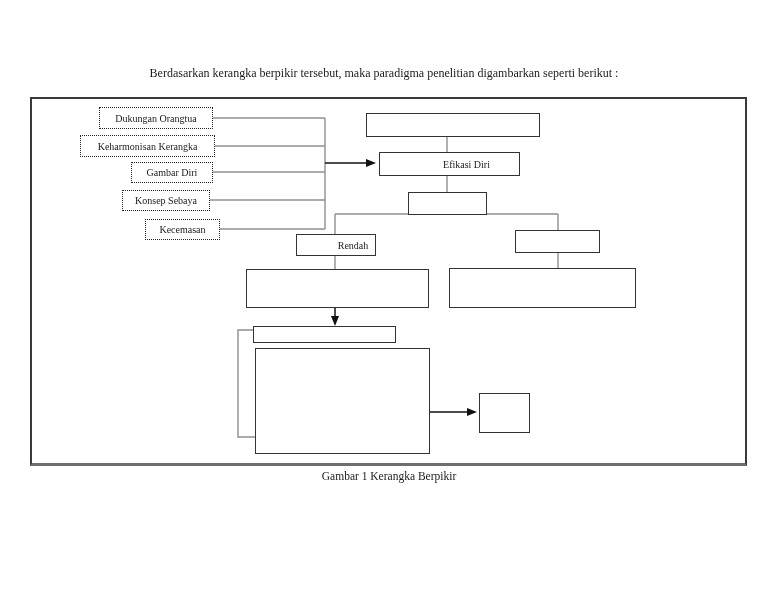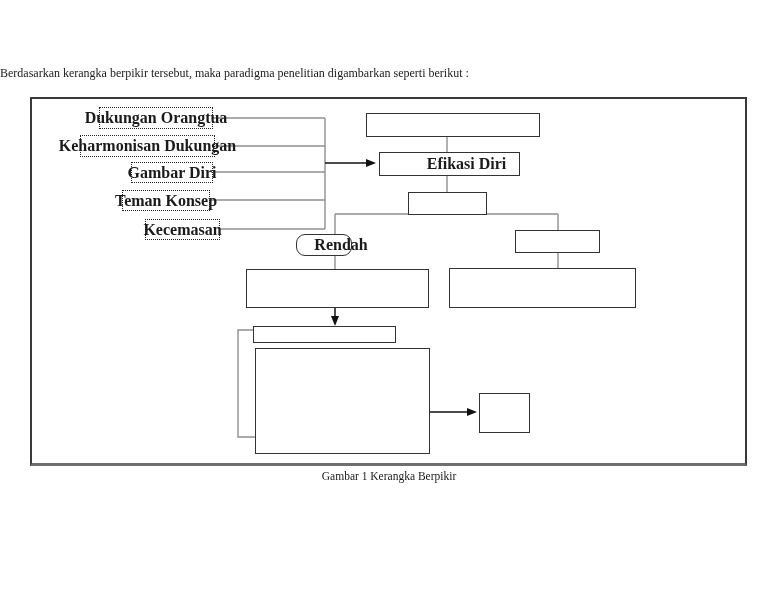--- a/index.html
+++ b/index.html
@@ -4,36 +4,36 @@
 <style>
   html,body{margin:0;padding:0;}
   body{
     width:768px;height:594px;position:relative;overflow:hidden;
     background:#ffffff;
     font-family:"Liberation Serif", serif;
     color:#1a1a1a;
   }
   .intro{
     position:absolute;left:0;top:66px;width:768px;
-    font-size:12px;line-height:15px;
+    text-align:center;font-size:12px;line-height:15px;
   }
   .frame{
     position:absolute;left:30px;top:97px;width:717px;height:369px;
     box-sizing:border-box;background:#ffffff;
     border:2px solid #3a3a3a;border-bottom:3px solid #6e6e6e;
   }
   .caption{
     position:absolute;left:0;top:470px;width:778px;
     text-align:center;font-size:11.5px;
   }
   svg.wires{position:absolute;left:0;top:0;z-index:1;}
   .node, .dnode{
     position:absolute;z-index:2;box-sizing:border-box;background:#ffffff;
     display:flex;align-items:center;justify-content:center;
-    font-size:16px;white-space:nowrap;font-weight:bold;
+    font-size:10px;white-space:nowrap;
   }
   .node{border:1.5px solid #333333;padding-left:34px;}
   .dnode{border:1.6px dotted #222222;}
 </style>
 </head>
 <body>
 
 <div class="intro">Berdasarkan kerangka berpikir tersebut, maka paradigma penelitian digambarkan seperti berikut :</div>
 
 <div class="frame"></div>
@@ -63,29 +63,29 @@
     <path d="M430,412 H468"></path>
   </g>
   <g fill="#111111" stroke="none">
     <polygon points="376,163 366,159 366,167"></polygon>
     <polygon points="335,326 331,316 339,316"></polygon>
     <polygon points="477,412 467,408 467,416"></polygon>
   </g>
 </svg>
 
 <div class="dnode" style="left:99px;top:107px;width:114px;height:22px;">Dukungan Orangtua</div>
-<div class="dnode" style="left:80px;top:135px;width:135px;height:22px;">Keharmonisan Dukungan</div>
+<div class="dnode" style="left:80px;top:135px;width:135px;height:22px;">Keharmonisan Kerangka</div>
 <div class="dnode" style="left:131px;top:162px;width:82px;height:21px;">Gambar Diri</div>
-<div class="dnode" style="left:122px;top:190px;width:88px;height:21px;">Teman Konsep</div>
+<div class="dnode" style="left:122px;top:190px;width:88px;height:21px;">Konsep Sebaya</div>
 <div class="dnode" style="left:145px;top:219px;width:75px;height:21px;">Kecemasan</div>
 
 <div class="node" style="left:366px;top:113px;width:174px;height:24px;"></div>
 <div class="node" style="left:379px;top:152px;width:141px;height:24px;">Efikasi Diri</div>
 <div class="node" style="left:408px;top:192px;width:79px;height:23px;"></div>
-<div class="node" style="left:296px;top:234px;width:56px;height:22px;border-radius:9px;">Rendah</div>
+<div class="node" style="left:296px;top:234px;width:80px;height:22px;">Rendah</div>
 <div class="node" style="left:515px;top:230px;width:85px;height:23px;"></div>
 <div class="node" style="left:246px;top:269px;width:183px;height:39px;"></div>
 <div class="node" style="left:449px;top:268px;width:187px;height:40px;"></div>
 <div class="node" style="left:253px;top:326px;width:143px;height:17px;"></div>
 <div class="node" style="left:255px;top:348px;width:175px;height:106px;"></div>
 <div class="node" style="left:479px;top:393px;width:51px;height:40px;"></div>
 
 <div class="caption">Gambar 1 Kerangka Berpikir</div>
 
 </body></html>

